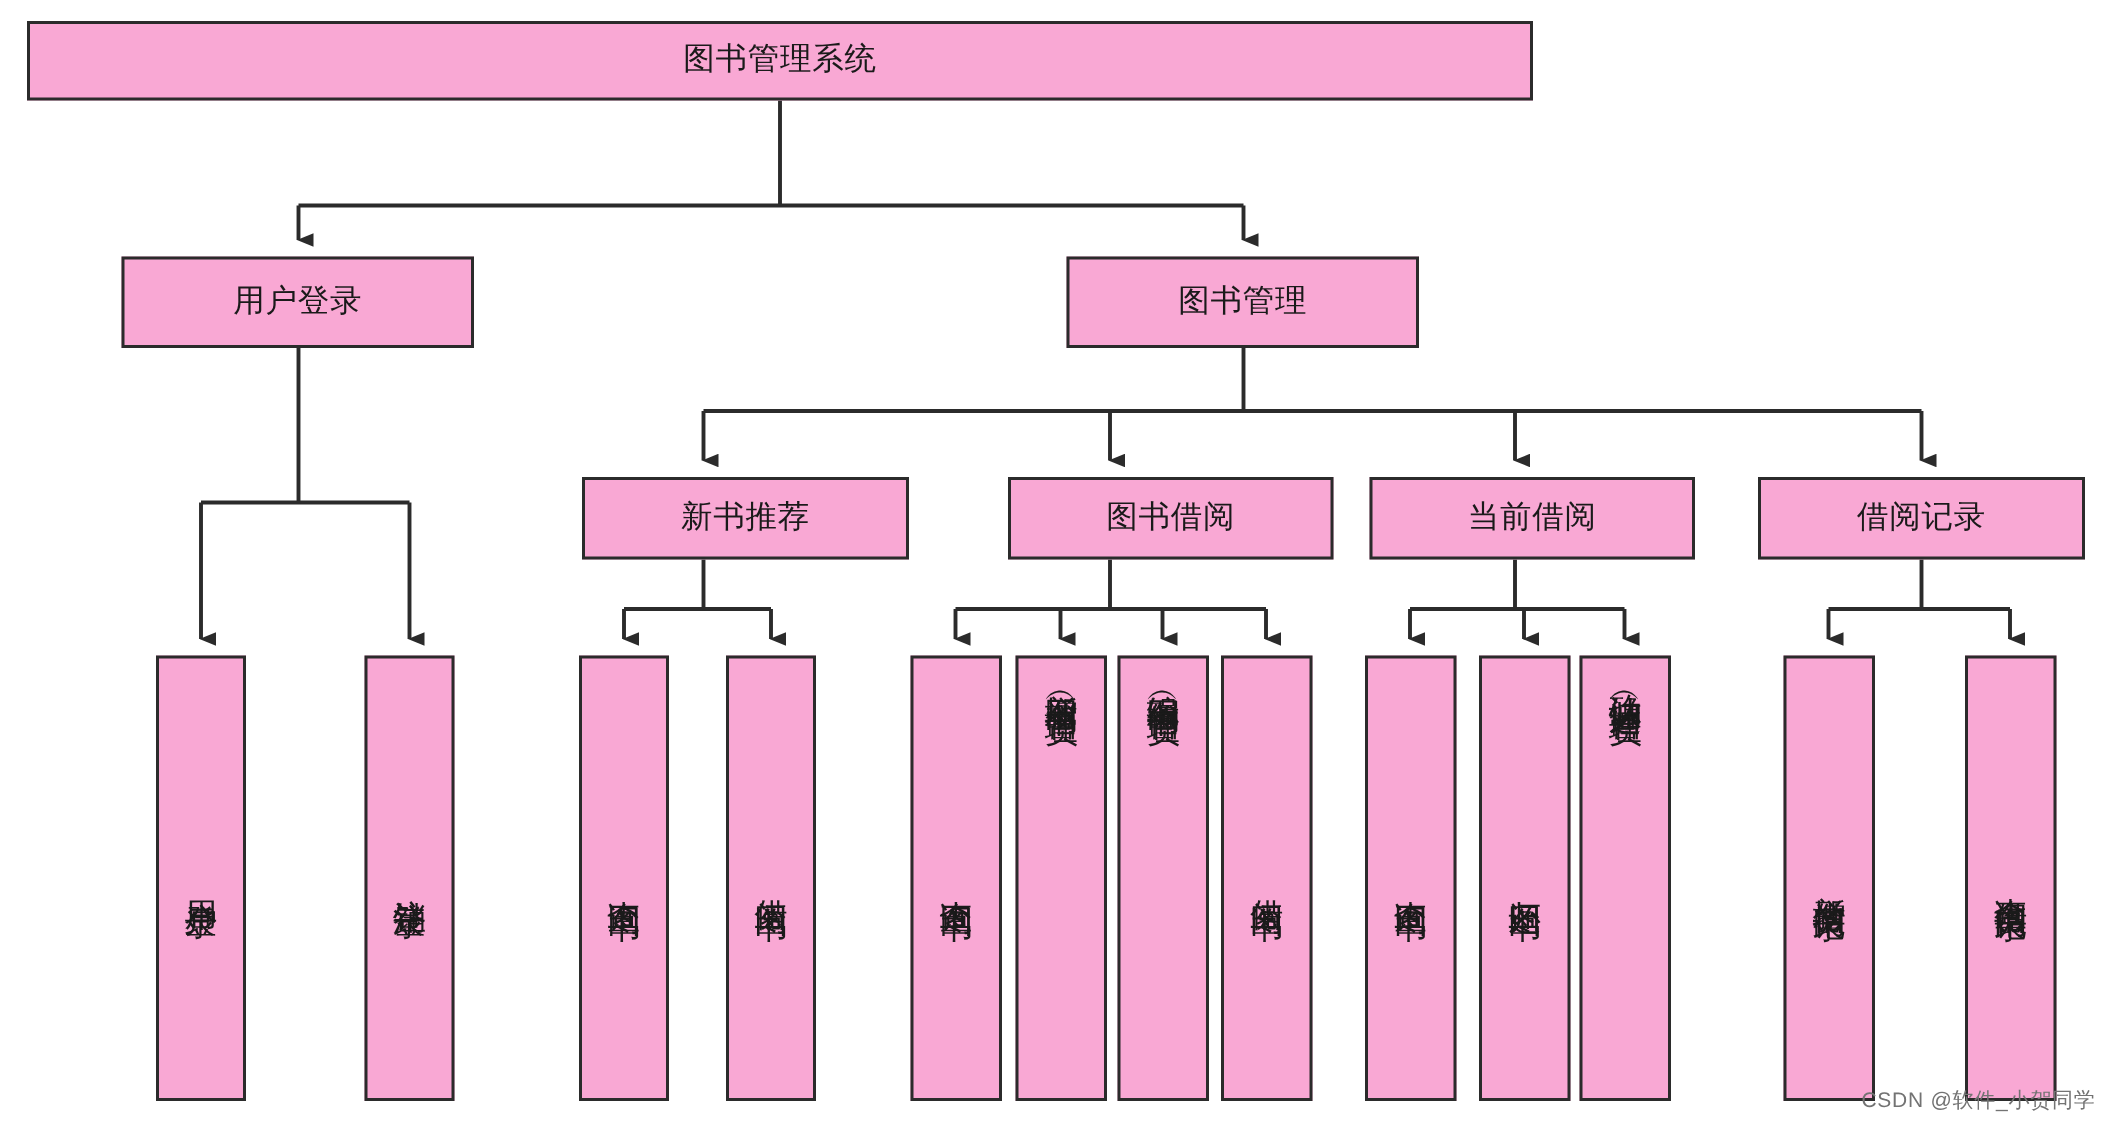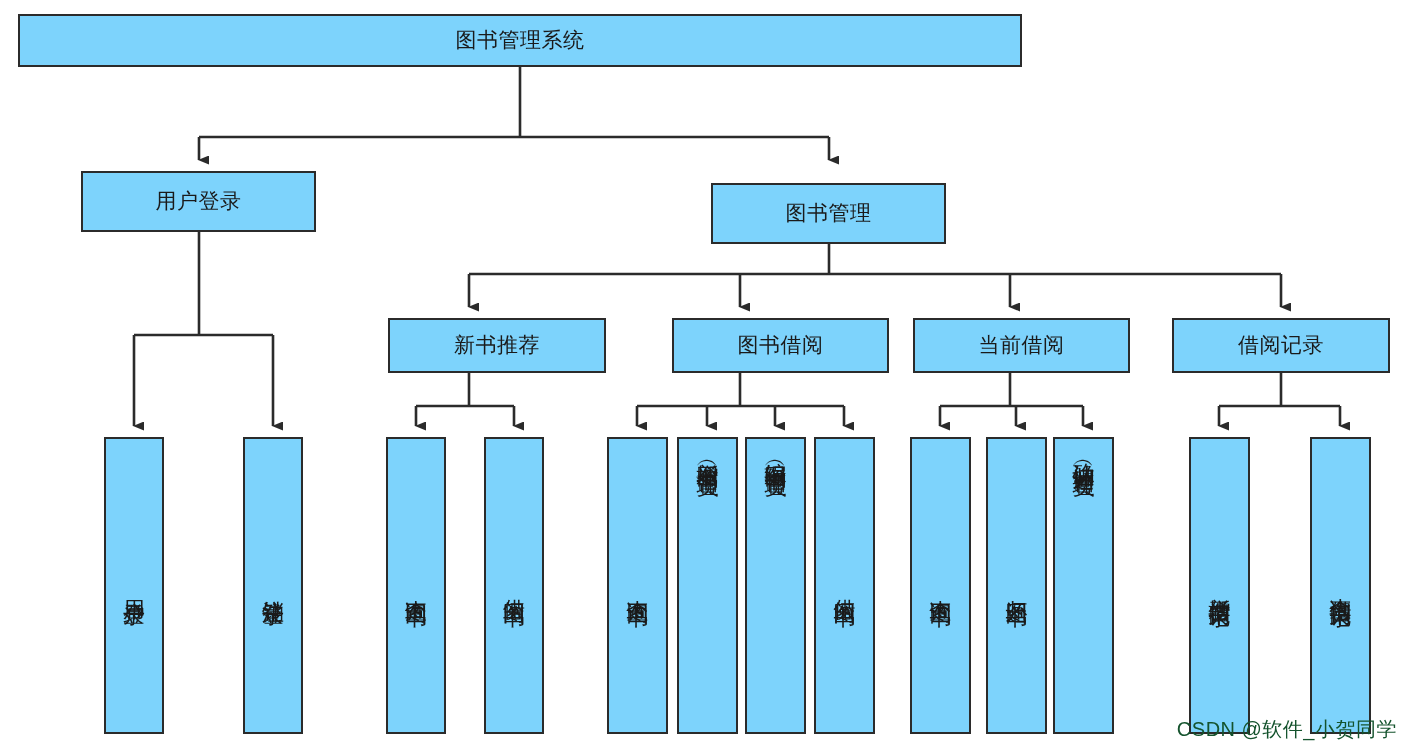--- a/index.html
+++ b/index.html
@@ -23,21 +23,21 @@
     position: absolute;
     left: 0;
     top: 0;
     width: 1405px;
     height: 747px;
   }
   .node-box {
     position: absolute;
     box-sizing: border-box;
     border: 2.5px solid #2b2b2b;
-    background: #7dd3fc;
+    background: #f9a8d4;
     display: flex;
     align-items: center;
     justify-content: center;
     color: #1a1a1a;
   }
   .node-label {
     font-size: 21px;
     line-height: 1.18;
     letter-spacing: 0.5px;
     white-space: nowrap;
@@ -57,22 +57,22 @@
     white-space: nowrap;
   }
   .node-box.vertical.centered {
     align-items: center;
     padding-top: 0;
   }
   .watermark {
     position: absolute;
     right: 8px;
     bottom: 4px;
-    font-size: 20px;
-    color: #14532d;
+    font-size: 14px;
+    color: #737373;
     letter-spacing: 0.5px;
     white-space: nowrap;
     user-select: none;
   }
 </style>
 </head>
 <body>
 
 <div id="diagram-root">
 
@@ -128,21 +128,21 @@
     </g>
   </svg>
 
   <div class="node-box" id="node-root" style="left: 18px; top: 14px; width: 1004px; height: 53px;">
     <span class="node-label">图书管理系统</span>
   </div>
 
   <div class="node-box" id="node-l2-0" style="left: 81px; top: 171px; width: 235px; height: 61px;">
     <span class="node-label">用户登录</span>
   </div>
-  <div class="node-box" id="node-l2-1" style="left: 711px; top: 183px; width: 235px; height: 61px;">
+  <div class="node-box" id="node-l2-1" style="left: 711px; top: 171px; width: 235px; height: 61px;">
     <span class="node-label">图书管理</span>
   </div>
 
   <div class="node-box" id="node-l3-0" style="left: 360px; top: 318px; width: 218px; height: 55px; margin-left: 28px;">
     <span class="node-label">新书推荐</span>
   </div>
   <div class="node-box" id="node-l3-1" style="left: 632px; top: 318px; width: 217px; height: 55px; margin-left: 40px;">
     <span class="node-label">图书借阅</span>
   </div>
   <div class="node-box" id="node-l3-2" style="left: 902px; top: 318px; width: 217px; height: 55px; margin-left: 11px;">

